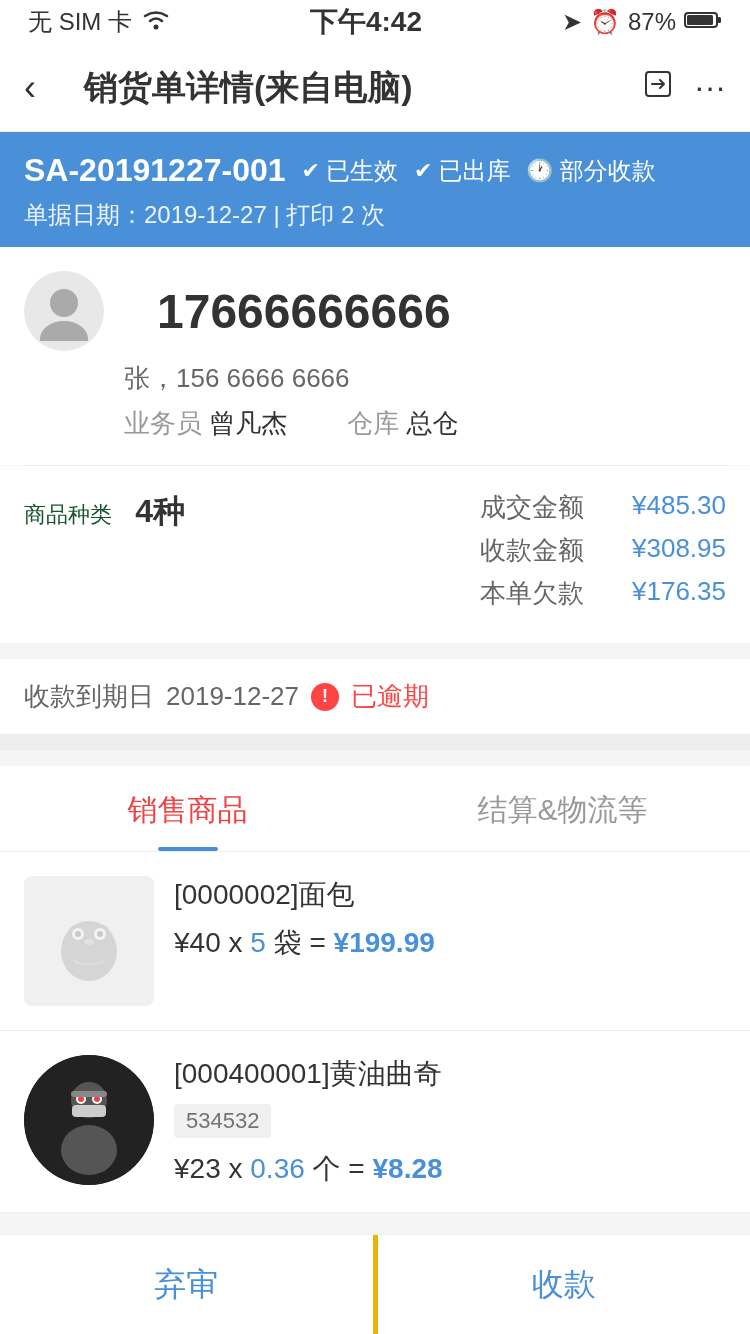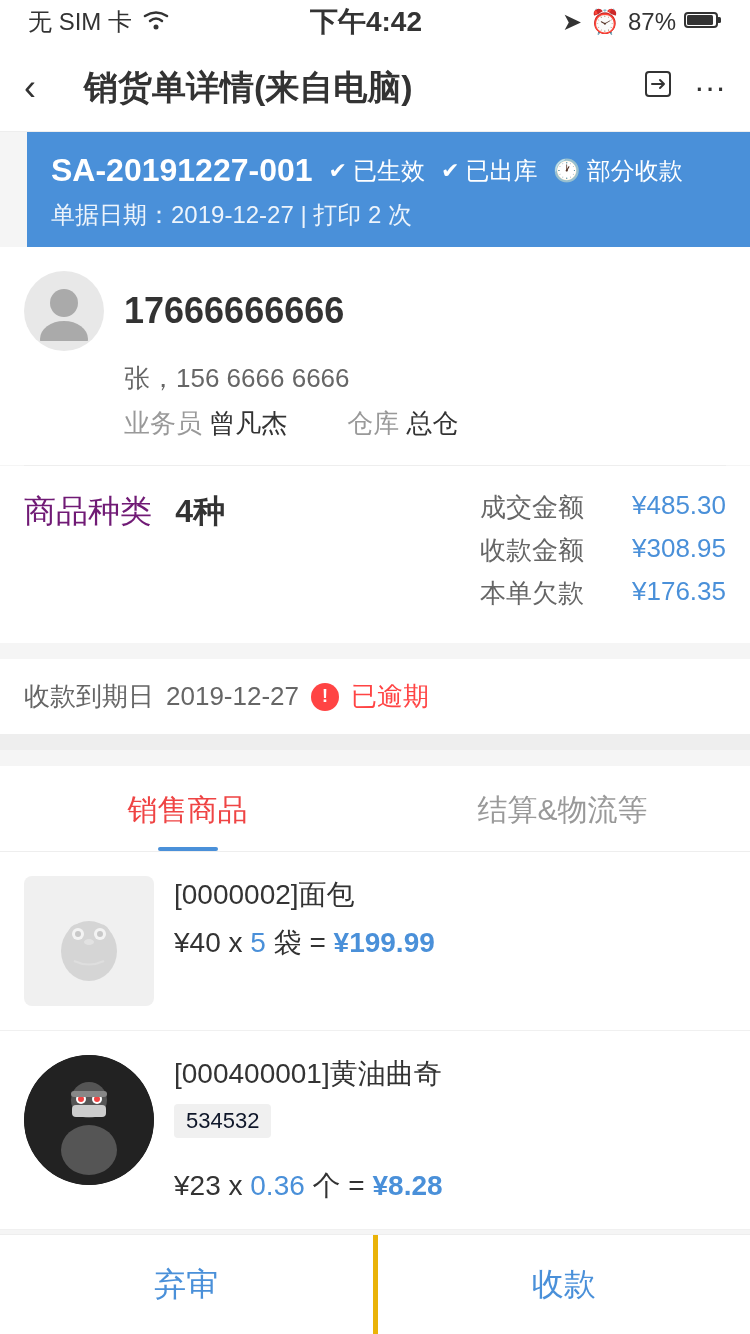--- a/index.html
+++ b/index.html
@@ -60,21 +60,20 @@
       font-size: 32px;
       color: #333;
       cursor: pointer;
     }
 
     
     .order-header {
       background: #4a90d9;
       padding: 20px 24px 16px;
       color: #fff;
-      margin-left: 27px;
     }
     .order-header-top {
       display: flex;
       align-items: center;
       gap: 16px;
       margin-bottom: 10px;
     }
     .order-id {
       font-size: 32px;
       font-weight: 700;
@@ -109,23 +108,24 @@
       background: #e8e8e8;
       display: flex;
       align-items: center;
       justify-content: center;
       font-size: 40px;
       color: #999;
       overflow: hidden;
       flex-shrink: 0;
     }
     .customer-name {
-      font-size: 36px;
+      font-size: 48px;
       font-weight: 600;
       color: #333;
+      margin-left: 33px;
     }
     .customer-sub {
       font-size: 26px;
       color: #666;
       margin-left: 100px;
       margin-bottom: 10px;
     }
     .customer-staff {
       display: flex;
       gap: 60px;
@@ -150,21 +150,21 @@
     
     .summary-section {
       background: #fff;
       padding: 24px;
     }
     .summary-row {
       display: flex;
       justify-content: space-between;
       align-items: flex-start;
     }
-    .summary-left .label { font-size: 32px; color: #701a75; text-align: right; }
+    .summary-left .label { font-size: 22px; color: #14532d; text-align: right; }
     .summary-left .value { font-size: 32px; font-weight: 600; color: #333; display: inline; }
     .summary-right {
       text-align: right;
     }
     .summary-item {
       display: flex;
       justify-content: flex-end;
       gap: 22px;
       margin-bottom: 8px;
       font-size: 26px;
@@ -257,25 +257,25 @@
     }
     .product-name {
       font-size: 28px;
       color: #333;
       font-weight: 500;
       margin-bottom: 10px;
     }
     .product-sku {
       display: inline-block;
       background: #f0f0f0;
-      color: #0f172a;
+      color: #737373;
       font-size: 22px;
       padding: 4px 12px;
       border-radius: 4px;
-      margin-bottom: 19px;
+      margin-bottom: 2px;
     }
     .product-price {
       font-size: 28px;
       color: #333;
     }
     .product-price .qty { color: #4a90d9; }
     .product-price .total { color: #4a90d9; font-weight: 600; }
 
     
     .bottom-bar {

